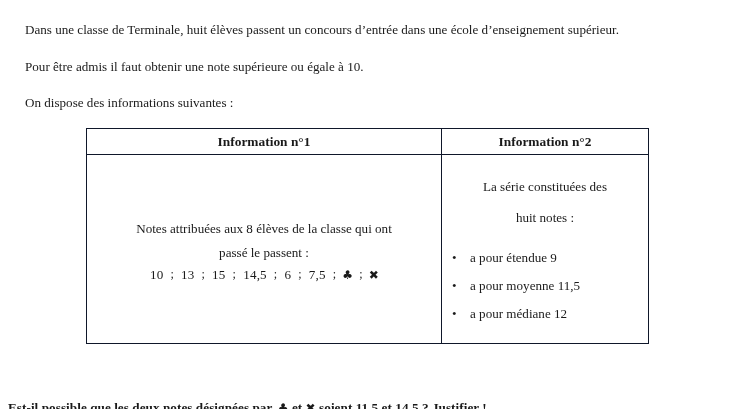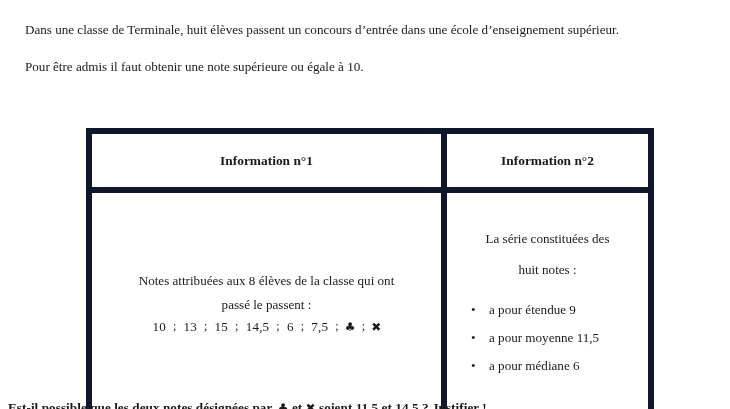--- a/index.html
+++ b/index.html
@@ -38,22 +38,22 @@
     position: absolute;
     left: 86px;
     top: 128px;
     width: 562px;
     border-collapse: collapse;
     table-layout: fixed;
     font-size: 13.1px;
   }
   .info-table td,
   .info-table th {
-    border: 6px solid #0f172a;
-    padding: 14px;
+    border: 1px solid #0f172a;
+    padding: 0;
     vertical-align: middle;
   }
   .info-table th {
     height: 25px;
     font-weight: bold;
     font-size: 13.4px;
     text-align: center;
   }
   .col-a { width: 355px; }
   .col-b { width: 207px; }
@@ -132,20 +132,21 @@
     font-weight: bold;
   }
   .thin-space { padding-left: 2px; }
 </style>
 </head>
 <body>
 
 <div class="intro">
   <p class="justified">Dans une classe de Terminale, huit élèves passent un concours d’entrée dans une école d’enseignement supérieur.</p>
   <p>Pour être admis il faut obtenir une note supérieure ou égale à 10.</p>
+  <p>On dispose des informations suivantes :</p>
 </div>
 
 <table class="info-table">
   <colgroup>
     <col class="col-a">
     <col class="col-b">
   </colgroup>
   <thead>
     <tr>
       <th>Information n°1</th>
@@ -168,21 +169,21 @@
           <li>
             <span class="bullet">•</span>
             <span>a pour étendue 9</span>
           </li>
           <li>
             <span class="bullet">•</span>
             <span>a pour moyenne 11,5</span>
           </li>
           <li>
             <span class="bullet">•</span>
-            <span>a pour médiane 6</span>
+            <span>a pour médiane 12</span>
           </li>
         </ul>
       </td>
     </tr>
   </tbody>
 </table>
 
 <div class="question">
   <span>Est-il possible que les deux notes désignées par</span><span class="thin-space"></span>
   <span class="sym">♣</span>

